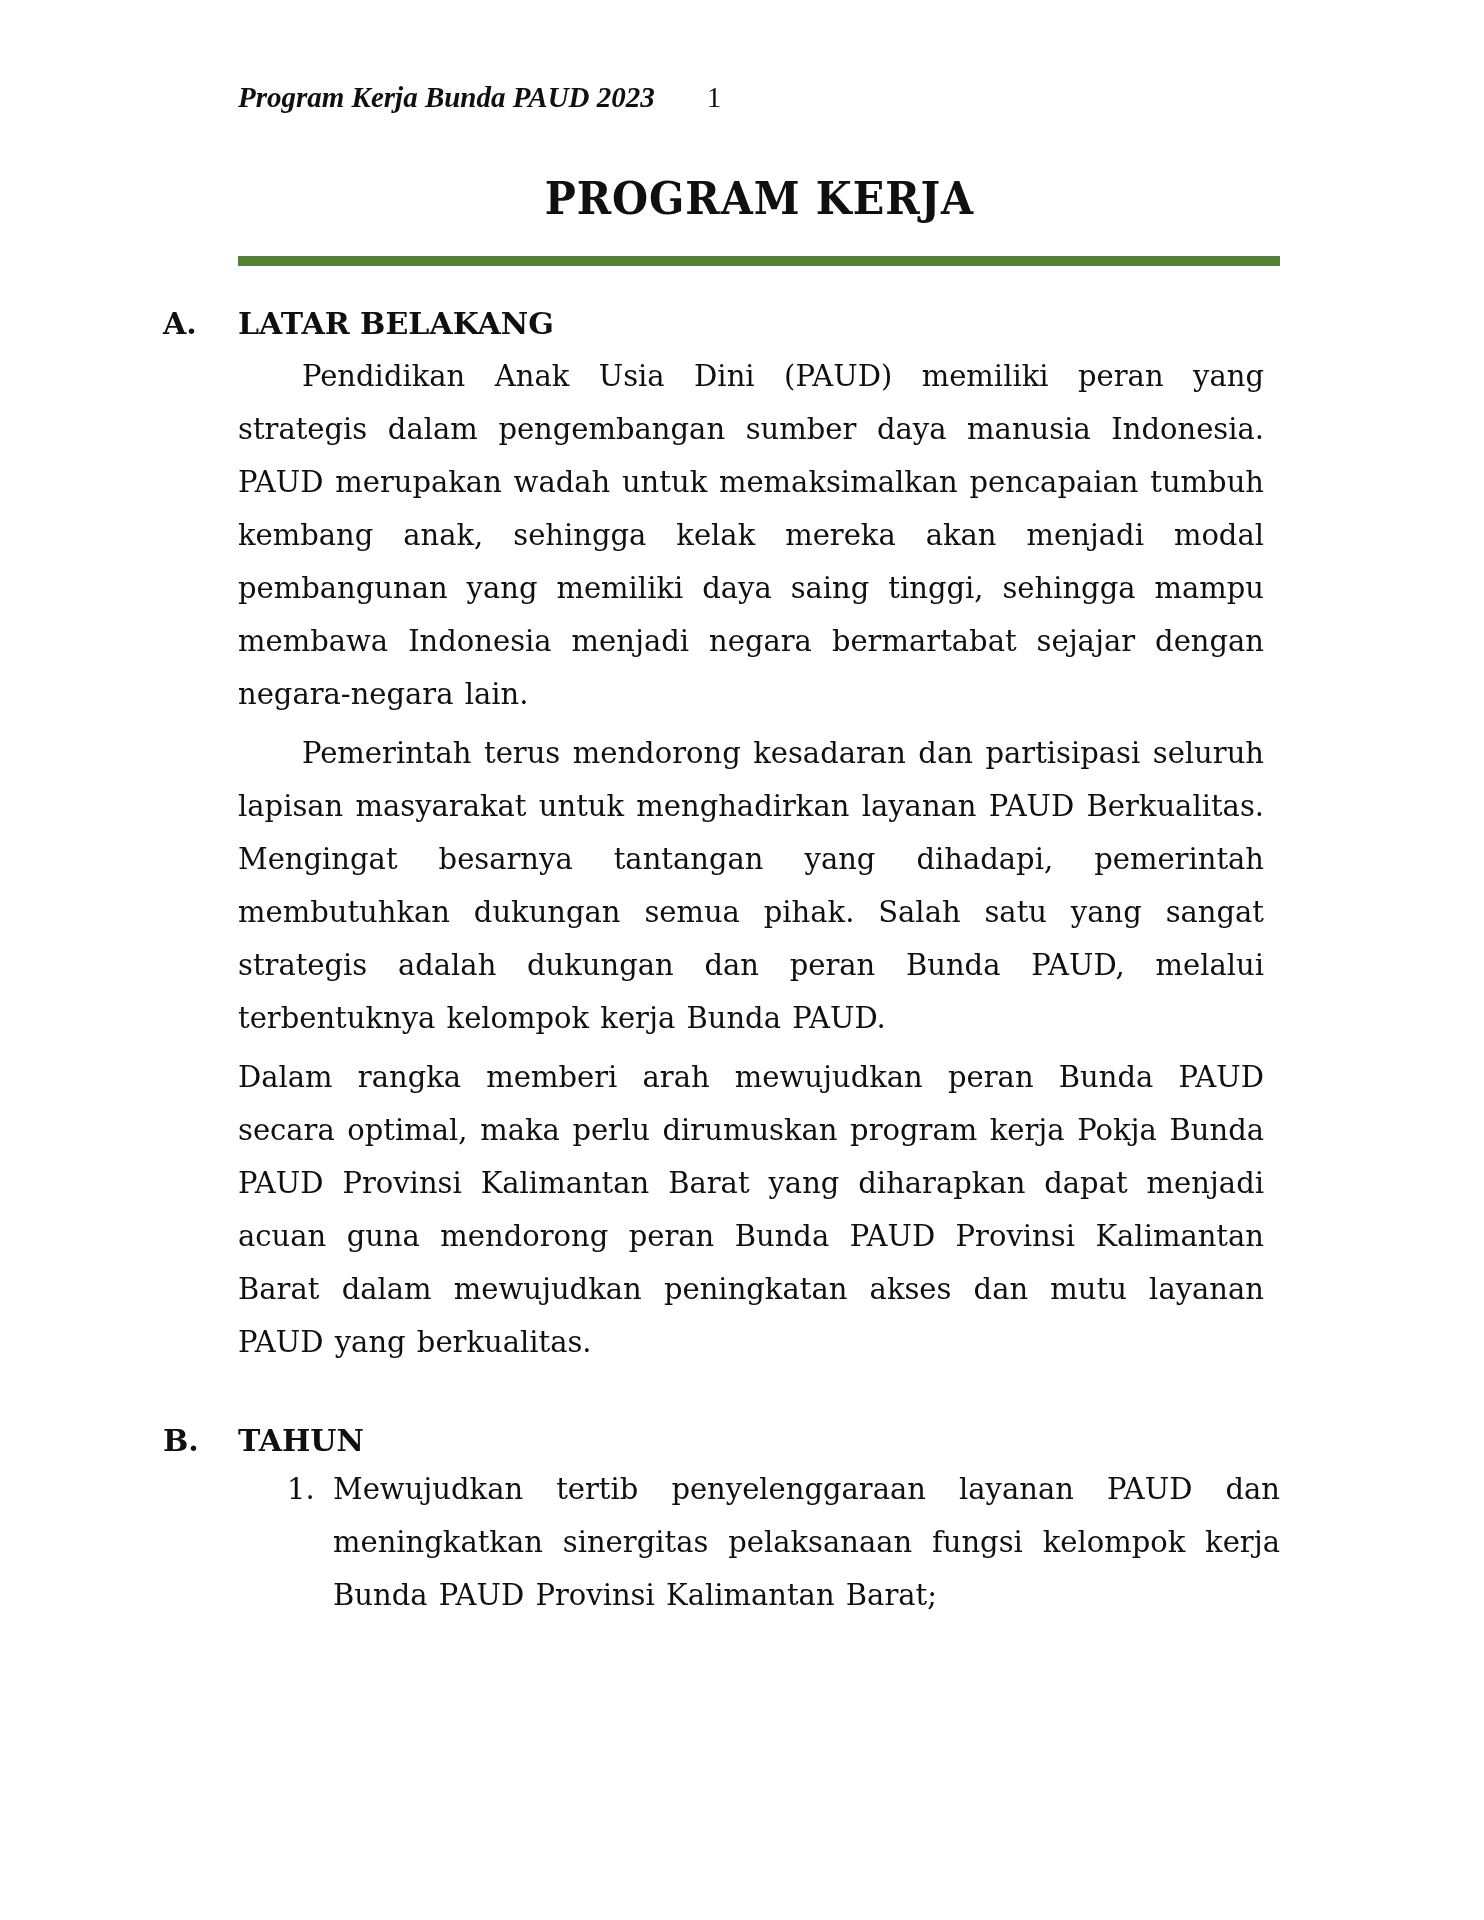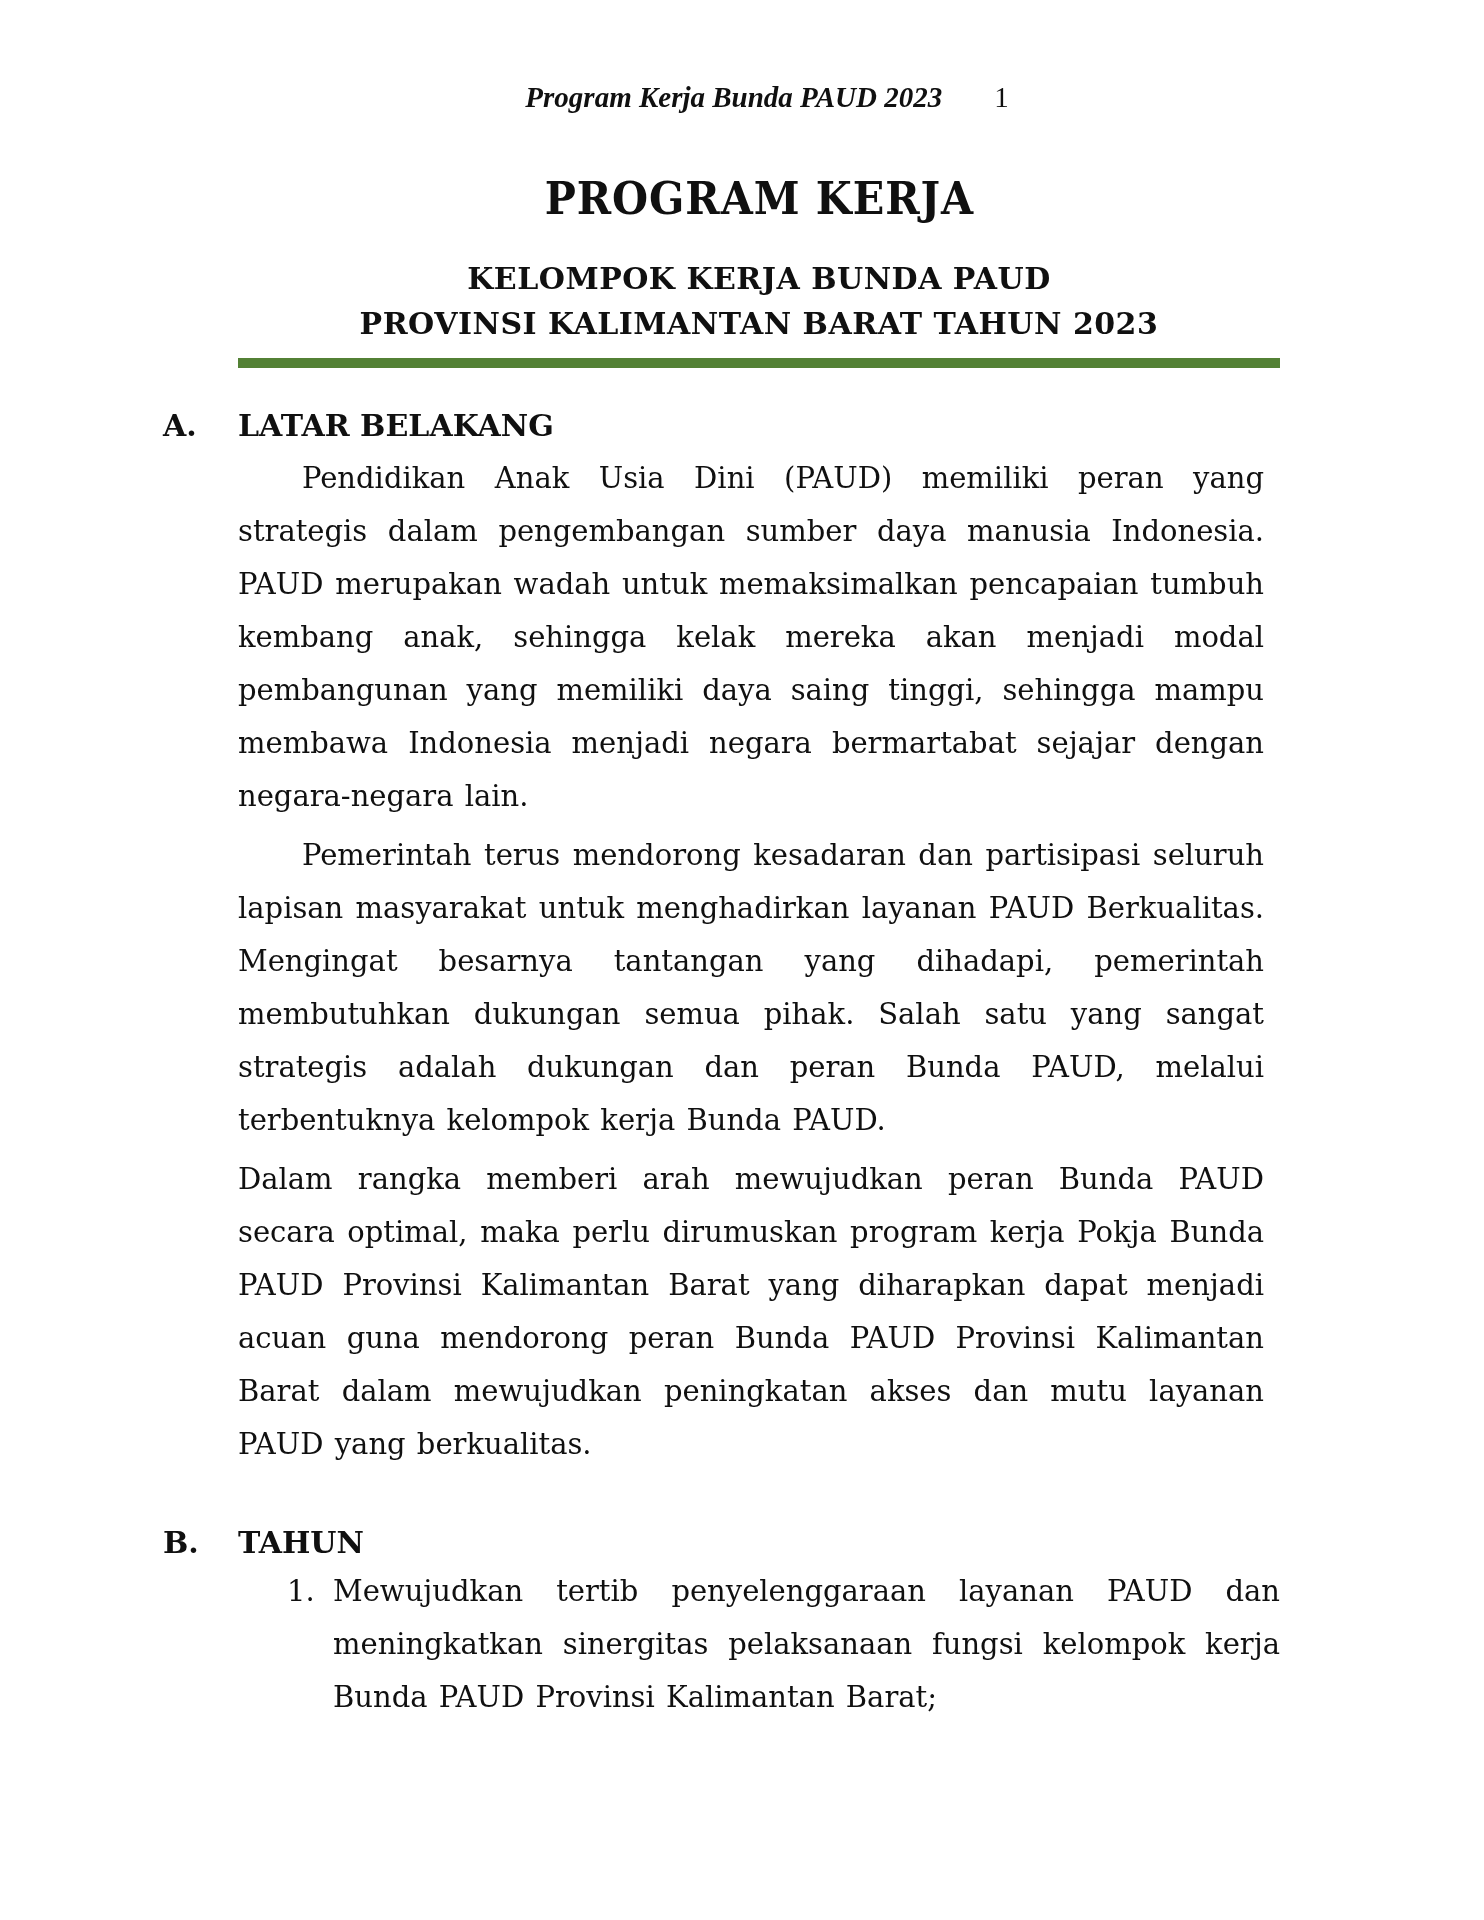--- a/index.html
+++ b/index.html
@@ -20,21 +20,21 @@
     width: 1484px;
     height: 1920px;
     background: #ffffff;
   }
   .header {
     position: absolute;
     top: 80px;
     left: 238px;
     right: 188px;
     display: flex;
-    justify-content: center;
+    justify-content: flex-start;
     align-items: baseline;
     gap: 52px;
     font-family: "Liberation Serif", serif;
     font-size: 29px;
     line-height: 34px;
   }
   .header .header-title {
     font-weight: bold;
     font-style: italic;
   }
@@ -123,24 +123,20 @@
 
   <div class="header">
     <span class="header-title">Program Kerja Bunda PAUD 2023</span>
     <span class="page-number">1</span>
   </div>
 
   <div class="content">
 
     <h1 class="doc-title"><span>PROGRAM KERJA</span></h1>
 
-    <div class="subtitle">
-      <div>KELOMPOK KERJA BUNDA PAUD</div>
-      <div>PROVINSI KALIMANTAN BARAT TAHUN 2023</div>
-    </div>
 
     <div class="rule"></div>
 
     <div class="section section-a">
       <div class="section-heading">
         <span class="sec-label">A.</span>
         <span class="sec-title">LATAR BELAKANG</span>
       </div>
       <div class="body-text">
         <p class="indent">Pendidikan Anak Usia Dini (PAUD) memiliki peran yang strategis dalam pengembangan sumber daya manusia Indonesia. PAUD merupakan wadah untuk memaksimalkan pencapaian tumbuh kembang anak, sehingga kelak mereka akan menjadi modal pembangunan yang memiliki daya saing tinggi, sehingga mampu membawa Indonesia menjadi negara bermartabat sejajar dengan negara-negara lain.</p>

